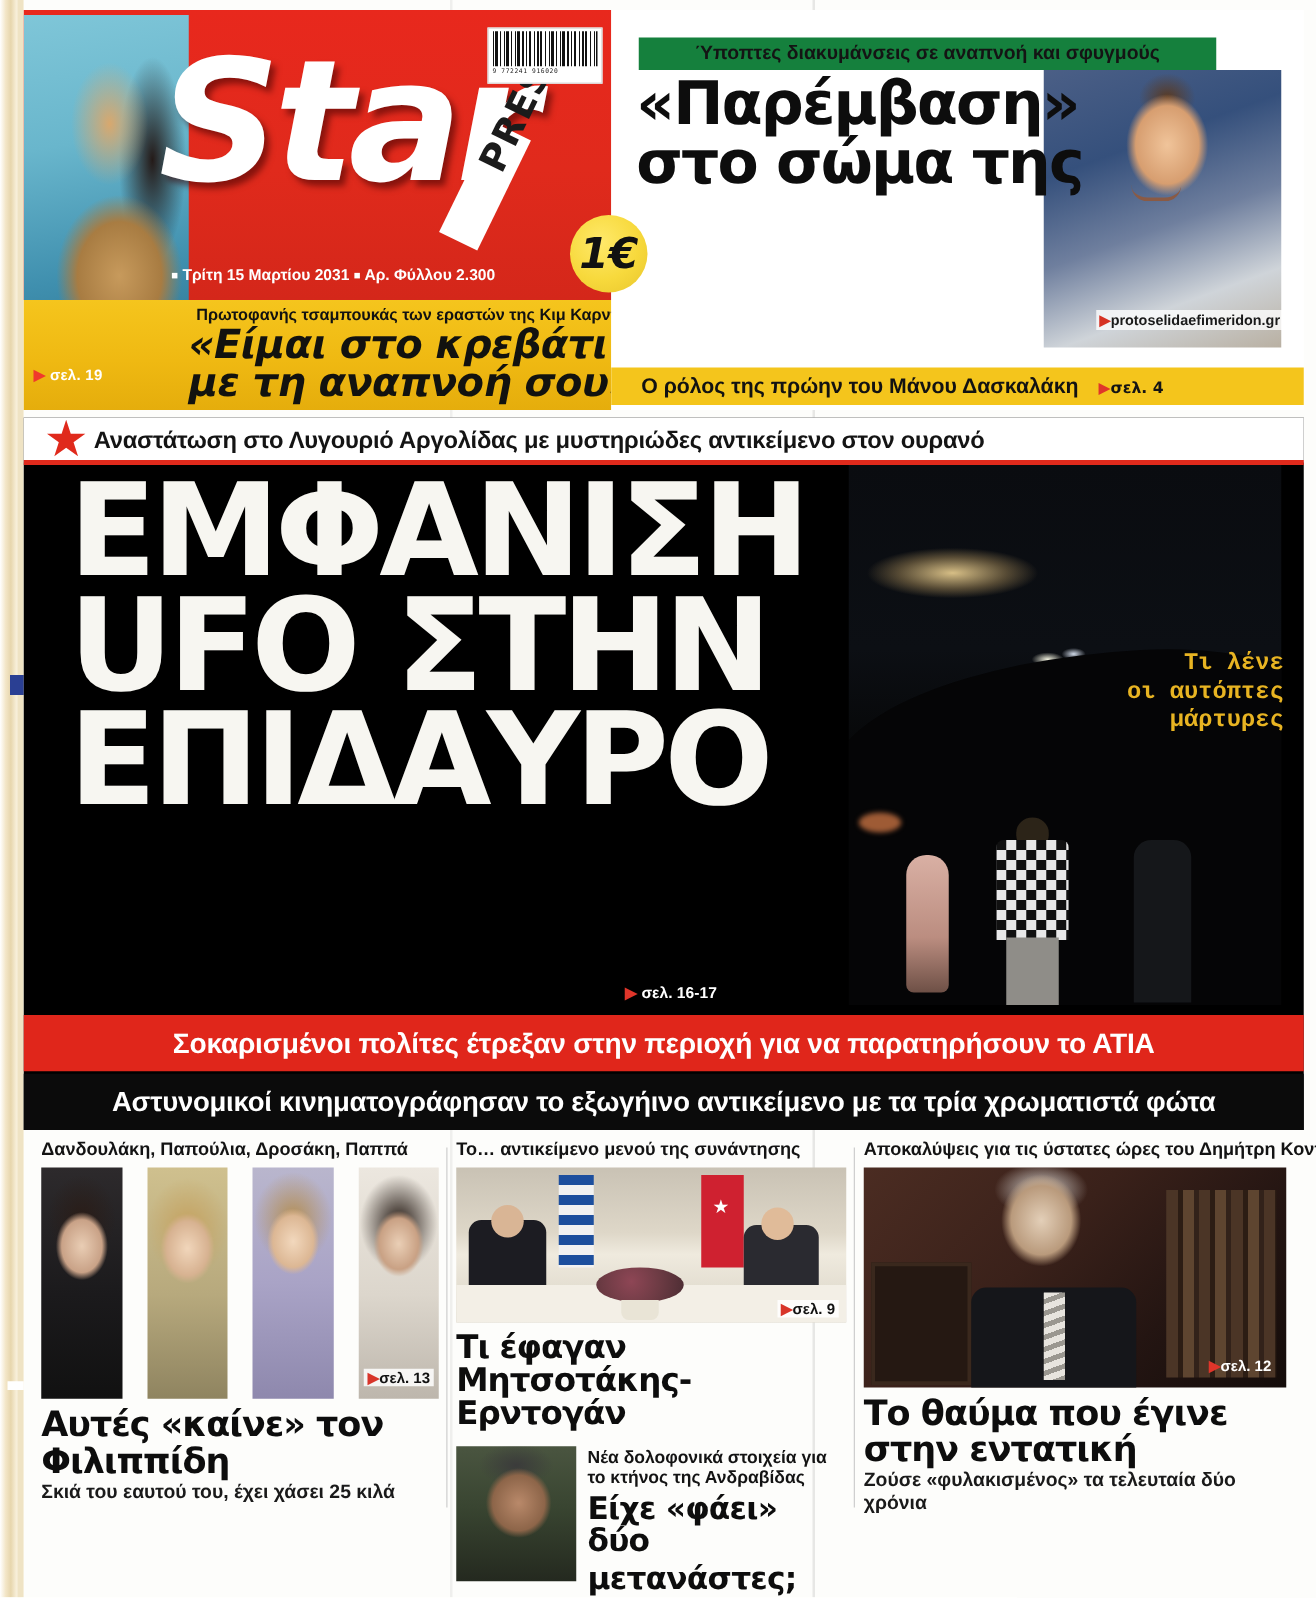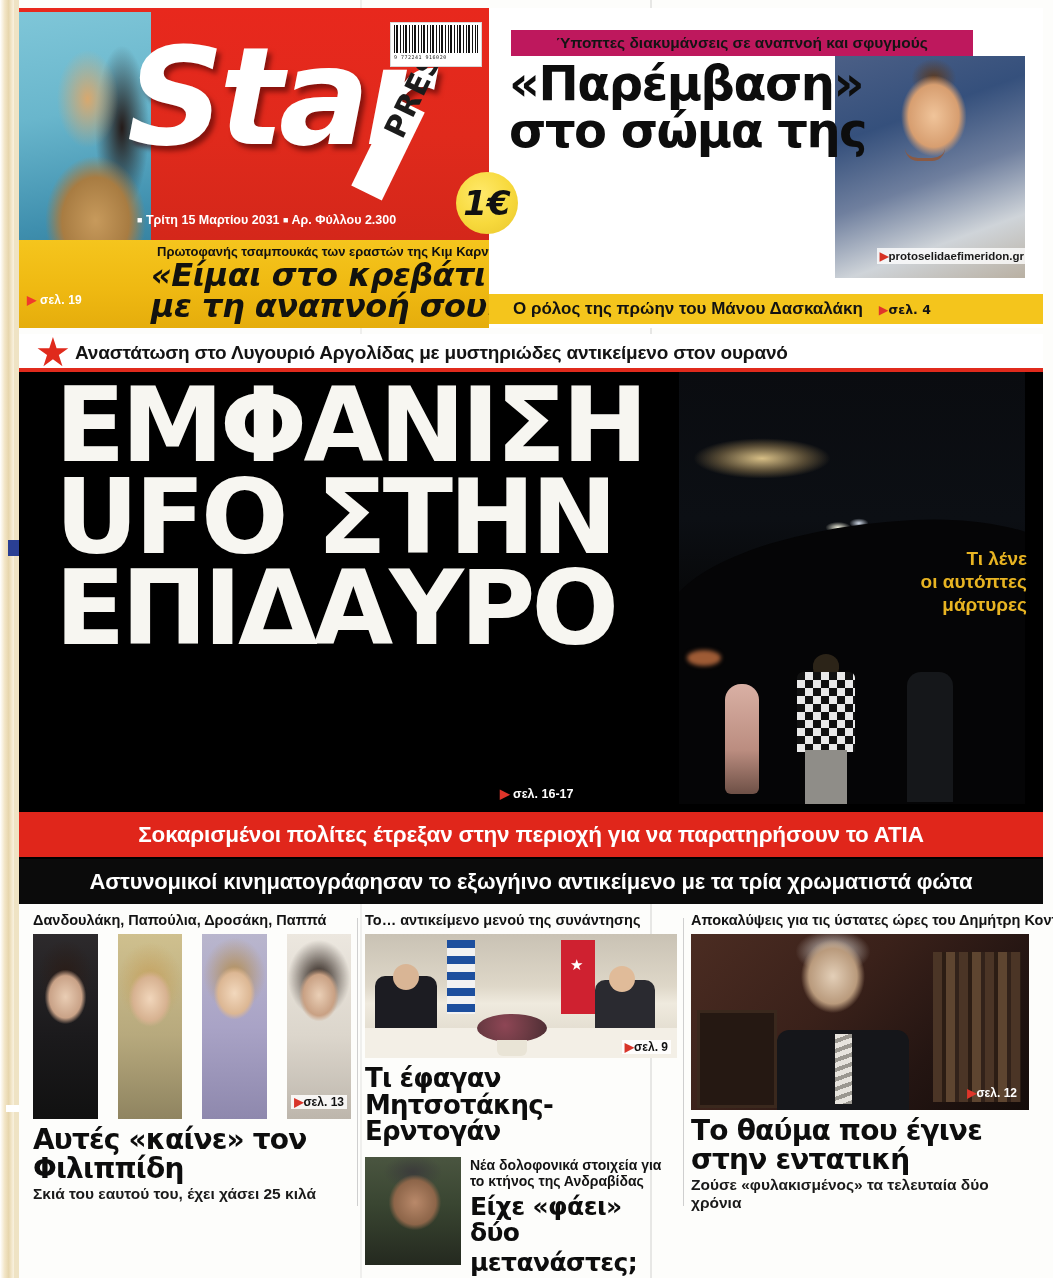--- a/index.html
+++ b/index.html
@@ -57,21 +57,21 @@
   .yellowband{position:absolute;left:0;top:232px;width:470px;height:88px;
     background:linear-gradient(180deg,#f5c51d 0%,#efb912 55%,#e5ad0c 100%);overflow:hidden;}
   .yb-kicker{position:absolute;left:138px;top:4px;font-size:13px;font-weight:bold;color:#111;
     font-family:"Liberation Sans",sans-serif;white-space:nowrap;}
   .yb-h{position:absolute;left:132px;top:20px;font-size:32px;line-height:.97;font-weight:bold;font-style:italic;
     color:#12120f;font-family:"DejaVu Sans",sans-serif;letter-spacing:-.5px;white-space:nowrap;}
   .yb-h .l2{display:block;}
 
   
   .rtop{position:absolute;left:470px;top:0;width:554px;height:320px;background:#ffffff;}
-  .rt-kicker{position:absolute;left:22px;top:22px;width:462px;height:26px;background:#be185d;
+  .rt-kicker{position:absolute;left:22px;top:22px;width:462px;height:26px;background:#15803d;
     display:flex;align-items:center;justify-content:center;}
   .rt-kicker span{font-size:15.5px;font-weight:bold;color:#141414;font-family:"Liberation Sans",sans-serif;}
   .rt-photo{position:absolute;right:18px;top:48px;width:190px;height:222px;overflow:hidden;
     background:
       radial-gradient(ellipse 42px 52px at 52% 27%, #f0c49a 0%, #d79e70 60%, rgba(215,158,112,0) 78%),
       radial-gradient(ellipse 30px 26px at 52% 10%, #5a3a22 0%, rgba(90,58,34,0) 75%),
       linear-gradient(160deg,#4b5f86 0%,#35507c 30%,#6f7f9e 55%,#cfd4d9 78%,#b9b0a2 100%);}
   .rt-photo .face-smile{position:absolute;left:70px;top:92px;width:40px;height:10px;border-bottom:3px solid #8a5a44;border-radius:0 0 24px 24px;}
   .rt-h{position:absolute;left:20px;top:52px;font-size:48px;line-height:.97;font-weight:bold;
     color:#0d0d0d;font-family:"DejaVu Sans",sans-serif;letter-spacing:-1.5px;}
@@ -104,21 +104,21 @@
   .p-check{position:absolute;left:118px;top:300px;width:58px;height:80px;border-radius:6px 6px 0 0;
     background:repeating-conic-gradient(#e9e9e9 0 25%, #111 0 50%) 0 0/16px 16px;}
   .p-head{position:absolute;left:134px;top:282px;width:26px;height:24px;border-radius:50% 50% 40% 40%;background:#2c2418;}
   .p-legs{position:absolute;left:126px;top:378px;width:42px;height:58px;background:#8f8d88;}
   .p-pink{position:absolute;left:46px;top:312px;width:34px;height:110px;border-radius:16px 16px 6px 6px;
     background:linear-gradient(180deg,#d9b0a4 0%,#bb8d80 60%,#6e5046 100%);}
   .p-r{position:absolute;left:228px;top:300px;width:46px;height:130px;background:#15171a;border-radius:14px 14px 0 0;}
   .glow-left{position:absolute;left:8px;top:278px;width:34px;height:16px;border-radius:50%;
     background:rgba(210,120,70,.75);filter:blur(2px);}
   .ufo-sidetxt{position:absolute;right:16px;top:185px;text-align:right;font-size:19px;line-height:1.22;
-    font-weight:bold;color:#e8b422;font-family:Liberation Sans, sans-serif;z-index:5;margin-top:28px;}
+    font-weight:bold;color:#e8b422;font-family:Liberation Mono, monospace;z-index:5;}
 
   .ufo-h{position:absolute;left:36px;top:46px;width:660px;font-size:103px;line-height:.89;
     font-weight:bold;color:#f7f6f1;font-family:"DejaVu Sans",sans-serif;letter-spacing:-4px;}
   .ufo-h div{white-space:nowrap;}
   .ufo-sel{position:absolute;left:500px;top:786px;font-size:12.5px;font-weight:bold;color:#fff;
     font-family:"Liberation Sans",sans-serif;z-index:7;}
   .ufo-sel .tri{color:#e0352a;}
 
   .bar-red{position:absolute;left:19px;top:812px;width:1024px;height:45px;background:#e0261b;
     display:flex;align-items:center;justify-content:center;}

